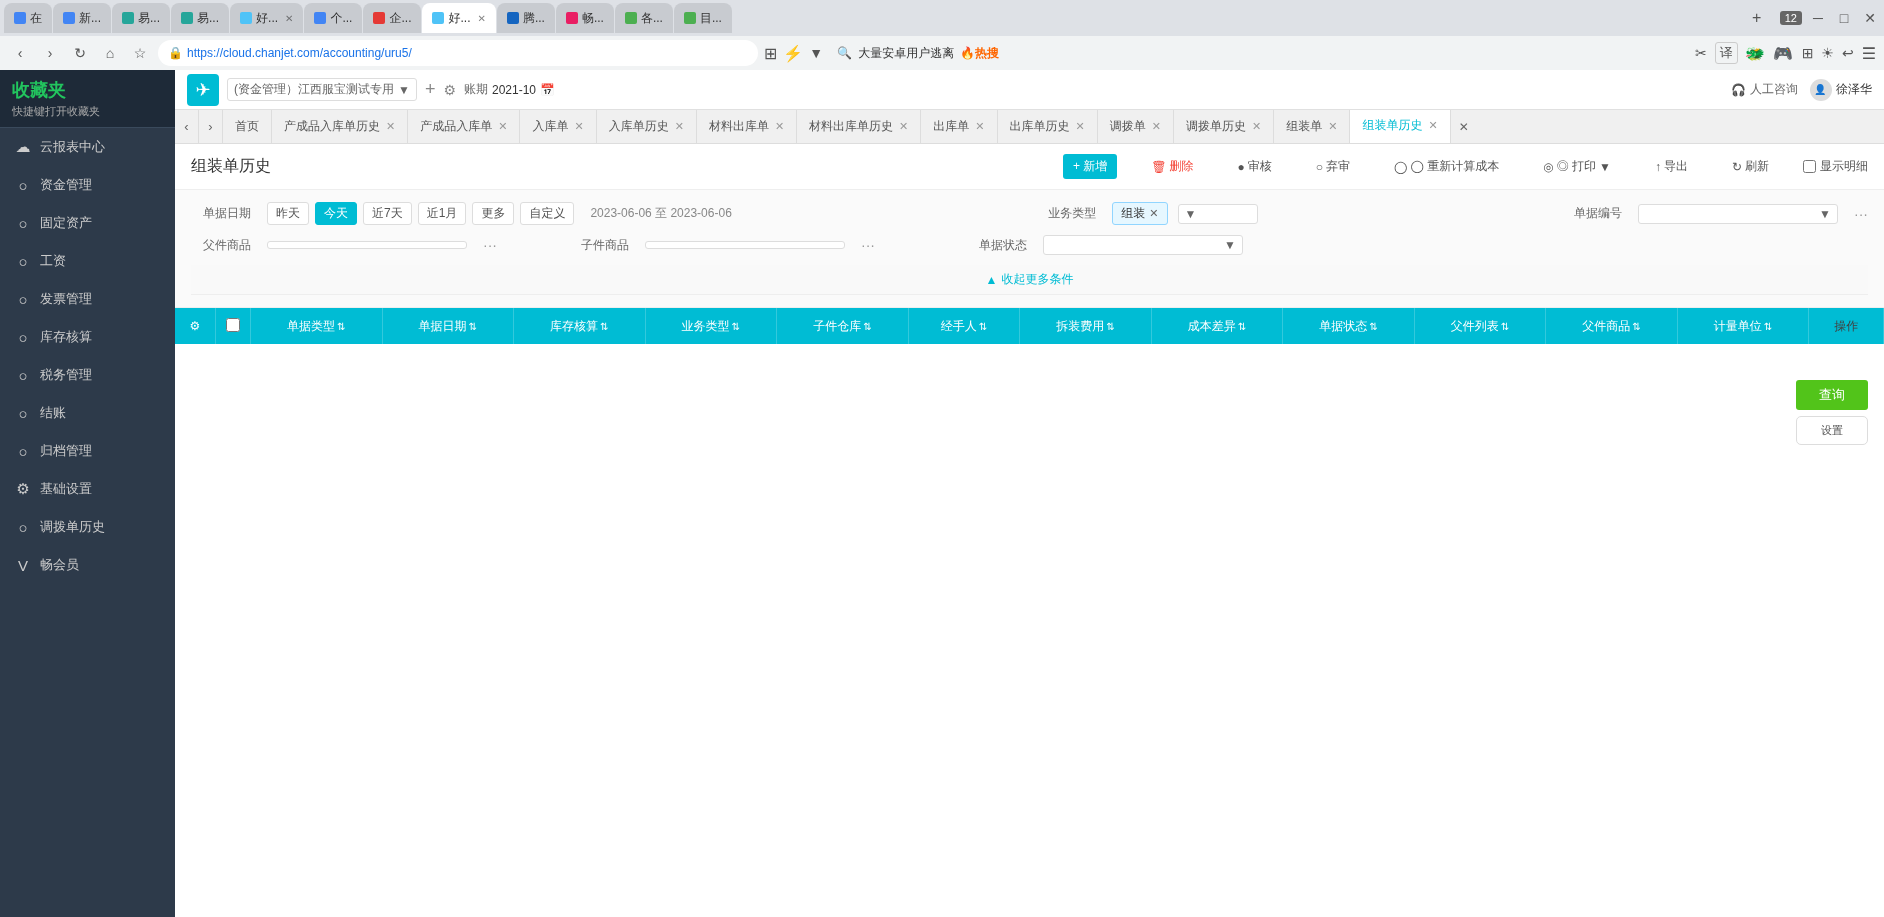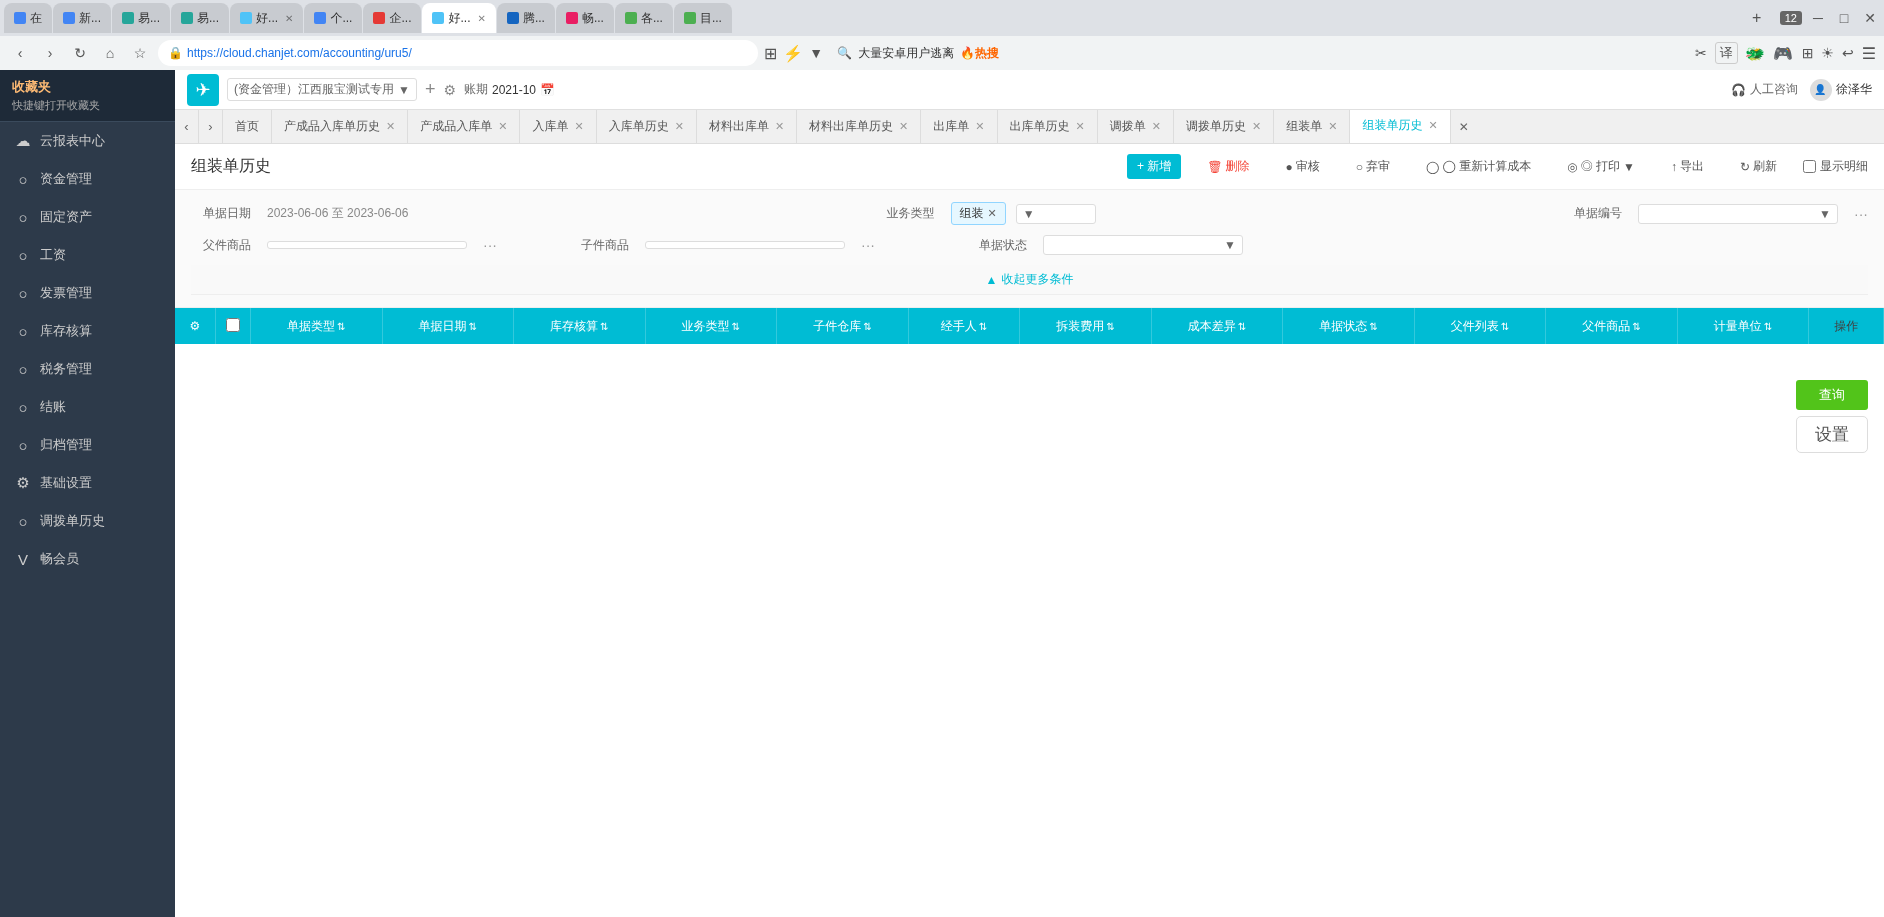--- a/index.html
+++ b/index.html
@@ -20,21 +20,21 @@
 
     
     .app-container { display: flex; height: 847px; }
 
     
     .sidebar { width: 175px; background: #2d3a4a; color: #ccc; display: flex; flex-direction: column; flex-shrink: 0; }
     .sidebar-logo { background: #00bcd4; display: flex; align-items: center; justify-content: center; height: 60px; flex-direction: column; }
     .sidebar-logo-text { color: white; font-size: 14px; font-weight: bold; }
     .sidebar-logo-sub { color: rgba(255,255,255,0.8); font-size: 10px; }
     .sidebar-favorites { background: #1e2a38; padding: 8px 12px; border-bottom: 1px solid #3a4a5c; }
-    .sidebar-favorites-title { color: #fdba74; font-size: 13px; font-weight: bold; }
+    .sidebar-favorites-title { color: #22c55e; font-size: 18px; font-weight: bold; }
     .sidebar-favorites-sub { color: #aaa; font-size: 11px; margin-top: 2px; cursor: pointer; }
     .sidebar-nav { flex: 1; overflow-y: auto; }
     .sidebar-item { display: flex; align-items: center; padding: 10px 14px; cursor: pointer; gap: 8px; color: #ccc; font-size: 13px; }
     .sidebar-item-icon { width: 18px; height: 18px; display: flex; align-items: center; justify-content: center; font-size: 15px; flex-shrink: 0; }
 
     
     .main-content { flex: 1; display: flex; flex-direction: column; overflow: hidden; background: #f5f5f5; }
 
     
     .app-topbar { background: #fff; border-bottom: 1px solid #e0e0e0; display: flex; align-items: center; padding: 0 12px; height: 40px; gap: 8px; }
@@ -52,21 +52,21 @@
     .page-tab .tab-x { color: #999; font-size: 11px; margin-left: 2px; cursor: pointer; }
     .tabs-arrow-btn { width: 24px; height: 34px; display: flex; align-items: center; justify-content: center; cursor: pointer; color: #666; border-right: 1px solid #ddd; }
     .tabs-close-all { padding: 0 8px; font-size: 12px; color: #666; cursor: pointer; height: 34px; display: flex; align-items: center; }
 
     
     .page-area { flex: 1; padding: 0; overflow: hidden; display: flex; flex-direction: column; background: #fff; }
 
     
     .page-header { display: flex; align-items: center; padding: 10px 16px; border-bottom: 1px solid #eee; }
     .page-title { font-size: 16px; color: #333; font-weight: 500; }
-    .page-actions { margin-left: auto; display: flex; align-items: center; gap: 16px; }
+    .page-actions { margin-left: auto; display: flex; align-items: center; gap: 24px; }
     .action-btn { display: flex; align-items: center; gap: 3px; padding: 4px 10px; font-size: 12px; color: #555; cursor: pointer; border: none; background: none; }
     .action-btn-primary { background: #00bcd4; color: white; border-radius: 3px; padding: 4px 10px; font-size: 12px; cursor: pointer; border: none; }
     .action-btn-danger { color: #f44336; }
 
     
     .filter-area { padding: 12px 16px; border-bottom: 1px solid #eee; background: #fafafa; }
     .filter-row { display: flex; align-items: center; gap: 16px; margin-bottom: 10px; }
     .filter-row:last-child { margin-bottom: 0; }
     .filter-label { font-size: 12px; color: #666; white-space: nowrap; min-width: 60px; text-align: right; }
     .filter-date-group { display: flex; align-items: center; gap: 6px; }
@@ -372,20 +372,28 @@
             <input type="checkbox" style="">
             <span>显示明细</span>
           </label>
         </div>
       </div>
 
       <div class="filter-area" style="position: relative;">
 
         <div class="filter-row">
           <div class="filter-label">单据日期</div>
+          <div class="filter-date-group" id="date-btns">
+              <div class="filter-date-btn">昨天</div>
+              <div class="filter-date-btn active">今天</div>
+              <div class="filter-date-btn">近7天</div>
+              <div class="filter-date-btn">近1月</div>
+              <div class="filter-date-btn">更多</div>
+              <div class="filter-date-btn">自定义</div>
+            </div>
           <div class="filter-date-range">2023-06-06 至 2023-06-06</div>
           <div style="flex:1;"></div>
           <div class="filter-label">业务类型</div>
           <div style="display:flex;align-items:center;gap:10px;">
             <div class="filter-tag">
               <span>组装</span>
               <span class="filter-tag-x">✕</span>
             </div>
             <div class="filter-dropdown" style="min-width:80px;">
               <span>▼</span>
@@ -415,21 +423,21 @@
         </div>
 
 
         <div class="collapse-bar">
           <span>▲</span>
           <span>收起更多条件</span>
         </div>
 
         <div style="position:absolute;right:16px;top:190px;display:flex;flex-direction:column;gap:6px;">
           <button style="background:#52c41a;color:white;border:none;border-radius:3px;padding:6px 16px;font-size:13px;cursor:pointer;width:72px;">查询</button>
-          <button style="background:#fff;color:#555;border:1px solid #ddd;border-radius:5px;padding:6px 16px;font-size:17px;cursor:pointer;width:72px;">设置</button>
+          <button style="background:#fff;color:#555;border:1px solid #ddd;border-radius:5px;padding:6px 16px;font-size:11px;cursor:pointer;width:72px;">设置</button>
         </div>
       </div>
 
       <div class="table-container">
         <table class="data-table">
           <thead>
             <tr>
               <th class="col-settings">
                 <div class="table-settings-icon">⚙</div>
               </th>

